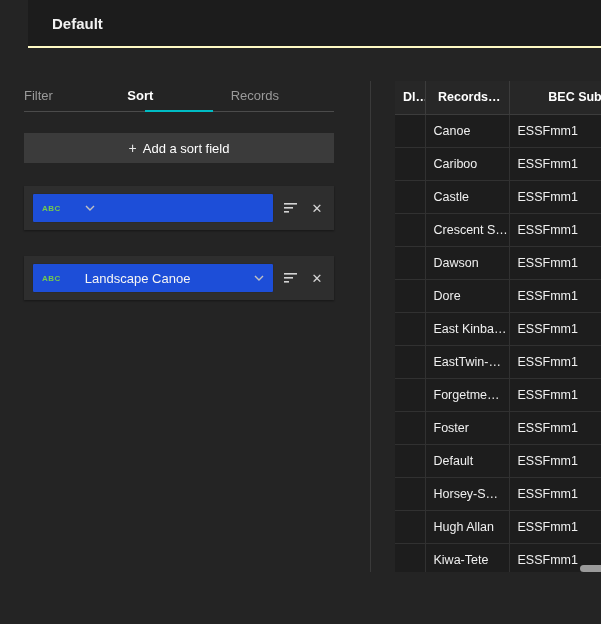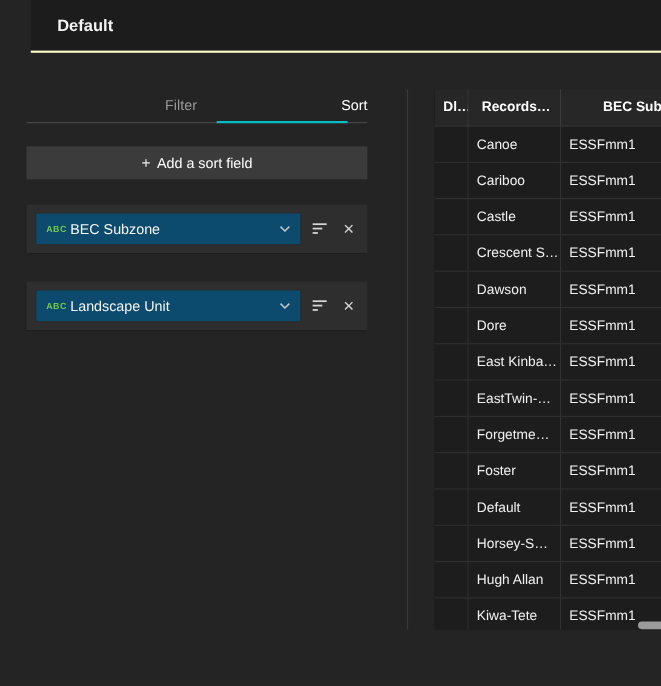--- a/index.html
+++ b/index.html
@@ -18,24 +18,24 @@
     display:flex; align-items:center; padding-left:24px;margin-left:28px;
   }
   .topbar .title { font-size:15px; font-weight:600; color:#f2f2f2; }
 
   
   .tabs {
     position:absolute; left:24px; top:81px; width:310px; height:31px;
     display:flex; border-bottom:1px solid #4b4b4b;
   }
   .tab {
-    flex:1; text-align:right; font-size:13px; color:#9a9a9a;
+    flex:1; text-align:left; font-size:13px; color:#9a9a9a;
     line-height:29px; cursor:pointer; position:relative;
   }
-  .tab.active { color:#ffffff; font-weight:400; }
+  .tab.active { color:#ffffff; font-weight:700; }
   .tab.active::after {
     content:""; position:absolute; left:18px; right:18px; bottom:-1px;
     height:2px; background:var(--accent,#00bcc4);
   }
 
   
   .add-btn {
     position:absolute; left:24px; top:133px; width:310px; height:30px;
     background:#3b3b3b; border:none; color:#ffffff; font-size:13px;
     font-family:"Liberation Sans", sans-serif; cursor:pointer;
@@ -45,22 +45,22 @@
 
   
   .sort-card {
     position:absolute; left:24px; width:310px; height:44px;
     background:#2e2e2e; box-shadow:0 1px 2px rgba(0,0,0,.4);
     display:flex; align-items:center; padding:0 8px; gap:8px;
   }
   .sort-card.c0 { top:186px; }
   .sort-card.c1 { top:256px; }
   .field-select {
-    flex:1; height:30px; background:#0c4a6e; border:1px solid #2b2b2b;
-    border-radius:2px; display:flex; align-items:center; gap:3px;
+    flex:1; height:30px; background:#1d4ed8; border:1px solid #2b2b2b;
+    border-radius:2px; display:flex; align-items:center; gap:24px;
     padding:0 9px; cursor:pointer; min-width:0;
   }
   .field-type {
     color:var(--field-green,#76c94e); font-size:8px; font-weight:700;
     letter-spacing:.5px; flex:0 0 auto;
   }
   .field-label {
     flex:1; font-size:13px; color:#f5f5f5; white-space:nowrap;
     overflow:hidden; text-overflow:ellipsis;
   }
@@ -111,31 +111,31 @@
 
 <div class="app">
 
   <div class="topbar">
     <div class="title">Default</div>
   </div>
 
   <div class="tabs">
     <div class="tab">Filter</div>
     <div class="tab active">Sort</div>
+    <div class="tab">Records</div>
   </div>
 
   <button class="add-btn">
     <span class="plus">+</span>
     <span>Add a sort field</span>
   </button>
 
   <div class="sort-card c0">
     <div class="field-select">
       <span class="field-type">ABC</span>
-      <span class="field-label">BEC Subzone</span>
       <span class="chev">
         <svg width="10" height="6" viewBox="0 0 10 6">
             <polyline points="1,1 5,5 9,1" fill="none" stroke="#c2c2c2" stroke-width="1.4"></polyline>
           </svg>
       </span>
     </div>
     <button class="icon-btn">
       <svg width="14" height="12" viewBox="0 0 14 12">
         <rect x="0" y="1" width="13" height="1.6" fill="#d4d4d4"></rect>
         <rect x="0" y="5" width="9" height="1.6" fill="#d4d4d4"></rect>
@@ -143,21 +143,21 @@
       </svg>
     </button>
     <button class="icon-btn">
       <span class="x-glyph">✕</span>
     </button>
   </div>
 
   <div class="sort-card c1">
     <div class="field-select">
       <span class="field-type">ABC</span>
-      <span class="field-label">Landscape Unit</span>
+      <span class="field-label">Landscape Canoe</span>
       <span class="chev">
         <svg width="10" height="6" viewBox="0 0 10 6">
             <polyline points="1,1 5,5 9,1" fill="none" stroke="#c2c2c2" stroke-width="1.4"></polyline>
           </svg>
       </span>
     </div>
     <button class="icon-btn">
       <svg width="14" height="12" viewBox="0 0 14 12">
         <rect x="0" y="1" width="13" height="1.6" fill="#d4d4d4"></rect>
         <rect x="0" y="5" width="9" height="1.6" fill="#d4d4d4"></rect>

